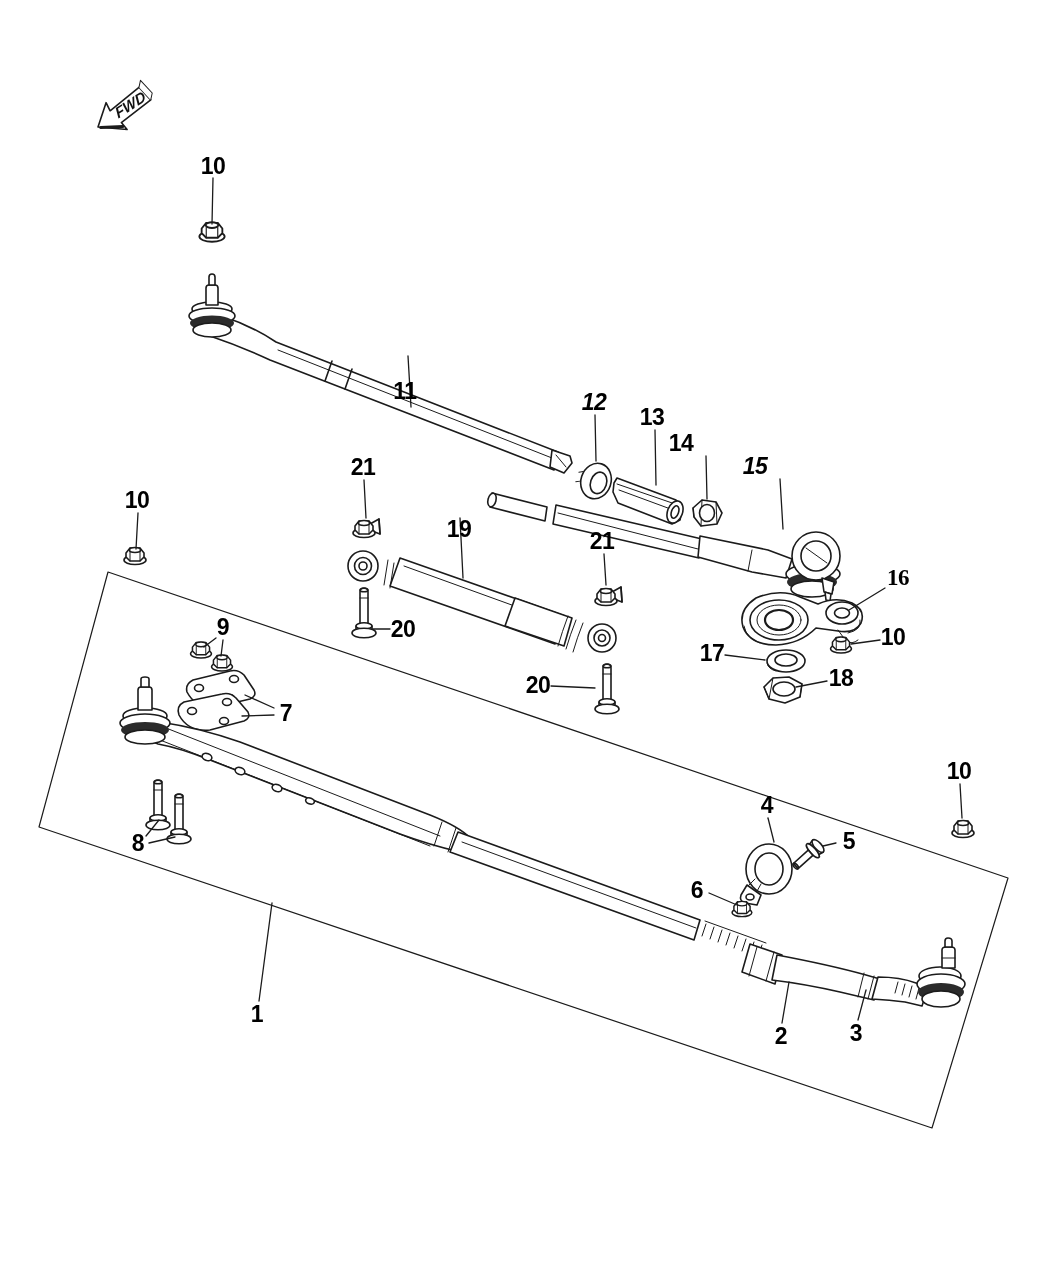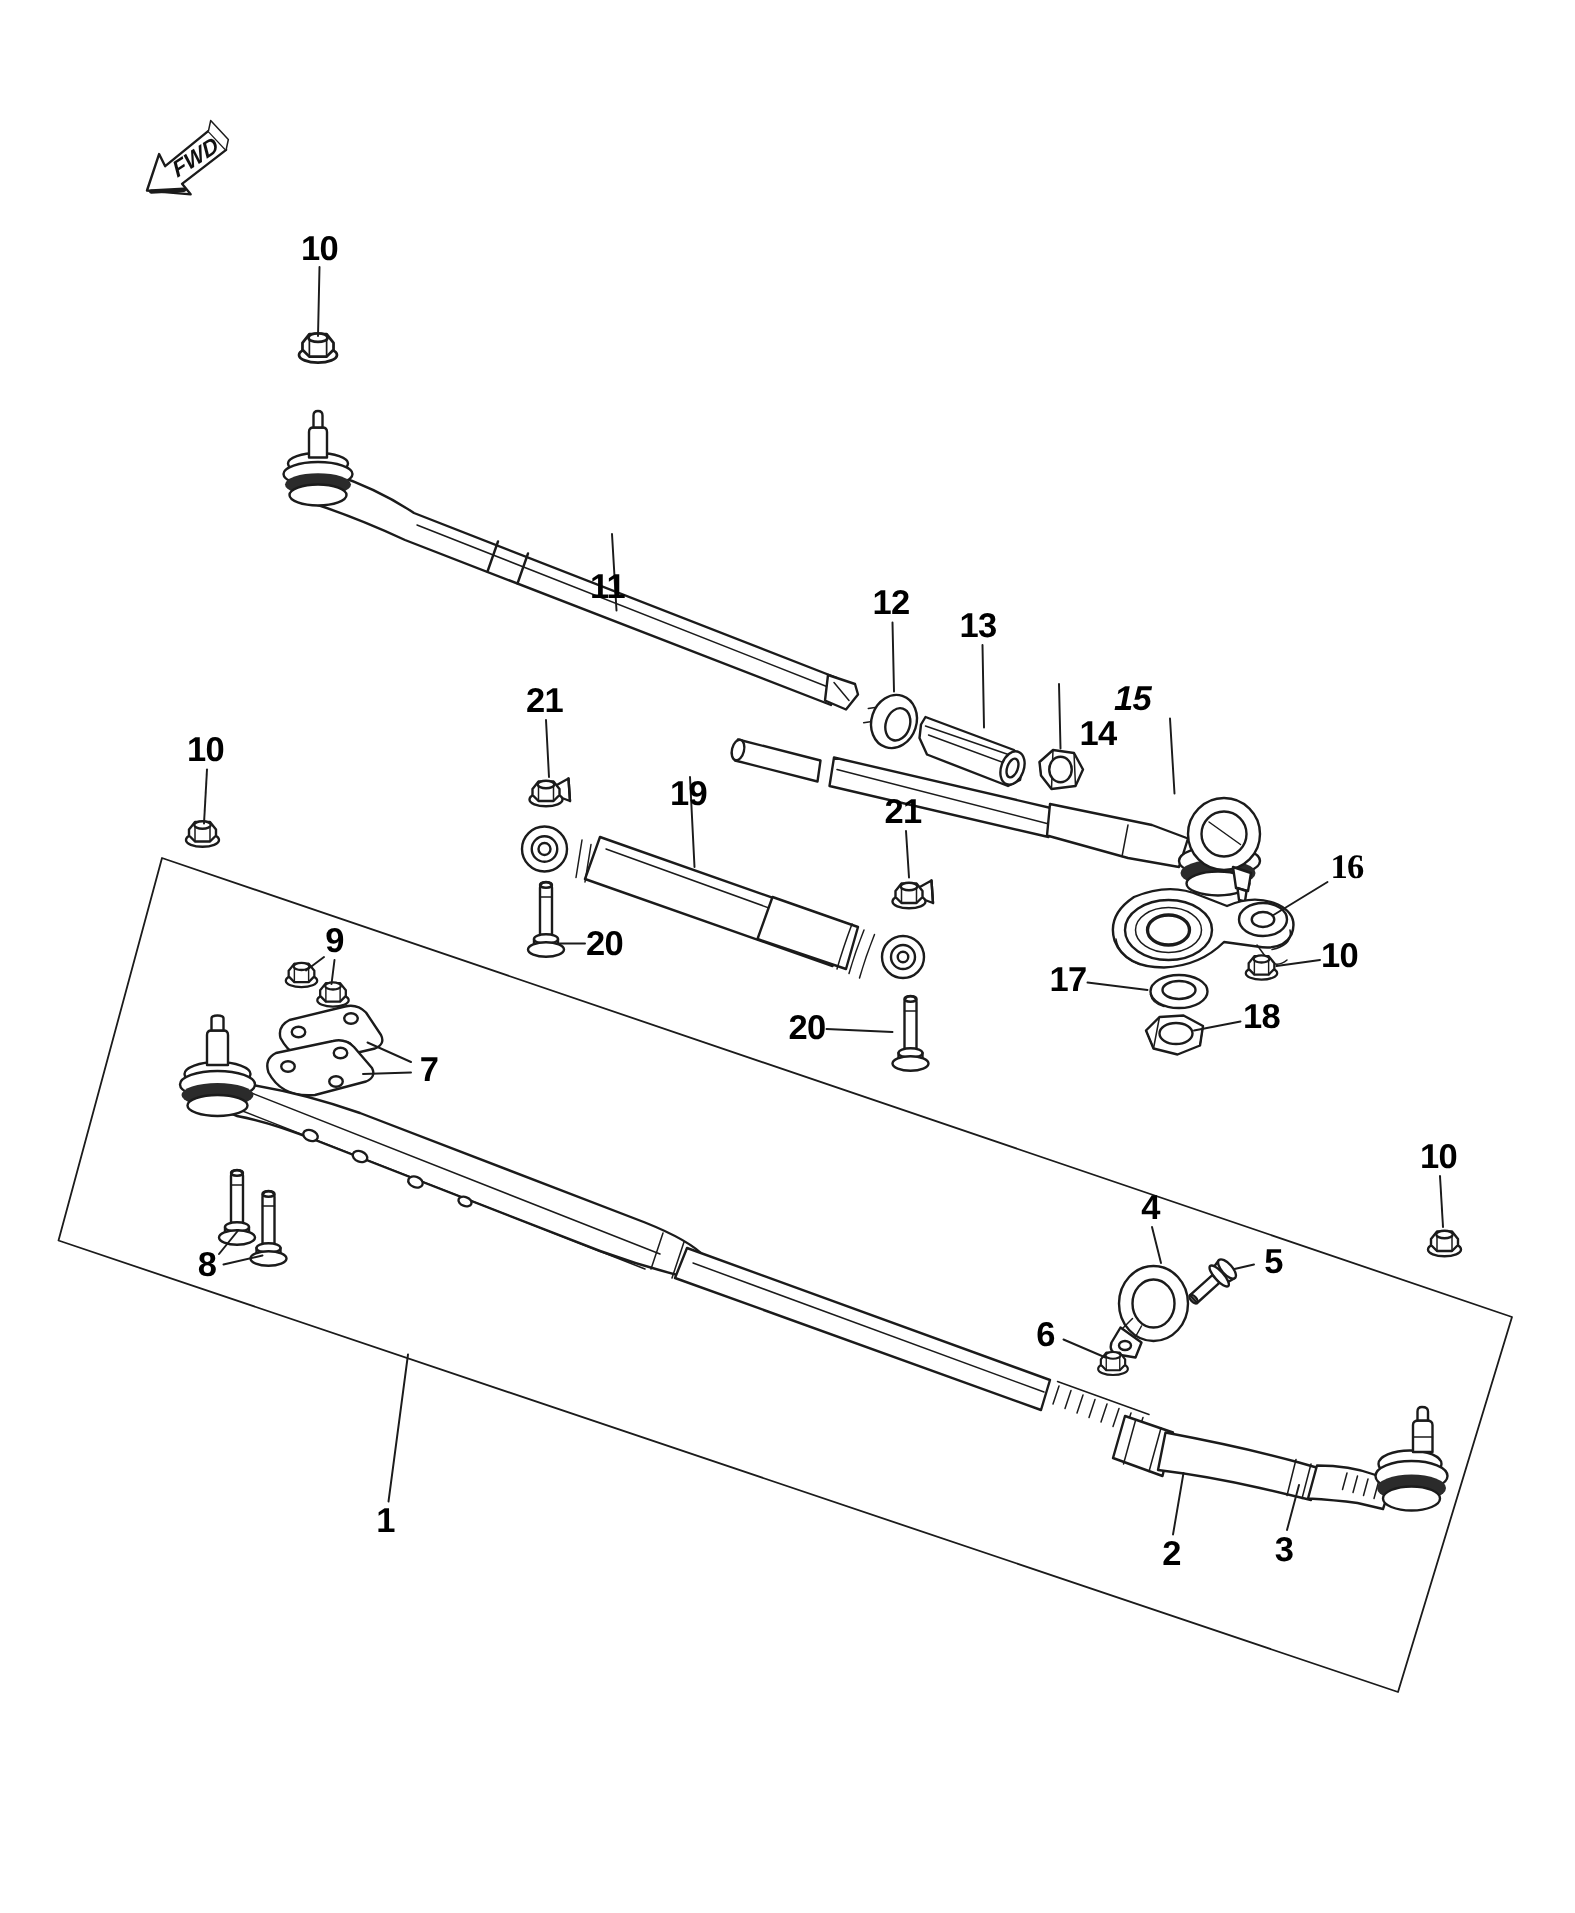--- a/index.html
+++ b/index.html
@@ -261,23 +261,23 @@
         <line x1="709" y1="893" x2="737" y2="905" class="leader"></line>
         <line x1="259" y1="1001" x2="272" y2="903" class="leader"></line>
         <line x1="782" y1="1023" x2="789" y2="982" class="leader"></line>
         <line x1="858" y1="1020" x2="866" y2="990" class="leader"></line>
       </g>
 </svg>
 
 <div id="callout-layer">
       <div class="callout" style="left: 213px; top: 166px;">10</div>
       <div class="callout" style="left: 405px; top: 343px; margin-top: 48px;">11</div>
-      <div class="callout" style="left: 594px; top: 402px;">12</div>
+      <div class="callout" style="left: 594px; top: 402px; font-style: italic;">12</div>
       <div class="callout" style="left: 652px; top: 417px;">13</div>
-      <div class="callout" style="left: 732px; top: 443px; margin-top: 46px;">14</div>
+      <div class="callout" style="left: 681px; top: 443px;">14</div>
       <div class="callout" style="left: 755px; top: 466px; font-style: italic;">15</div>
       <div class="callout" style="left: 363px; top: 467px;">21</div>
       <div class="callout" style="left: 459px; top: 529px;">19</div>
       <div class="callout" style="left: 137px; top: 500px;">10</div>
       <div class="callout" style="left: 602px; top: 541px;">21</div>
       <div class="callout" style="left: 898px; top: 578px; font-family: Liberation Serif, serif;">16</div>
       <div class="callout" style="left: 223px; top: 627px;">9</div>
       <div class="callout" style="left: 403px; top: 629px;">20</div>
       <div class="callout" style="left: 893px; top: 637px;">10</div>
       <div class="callout" style="left: 712px; top: 653px;">17</div>

